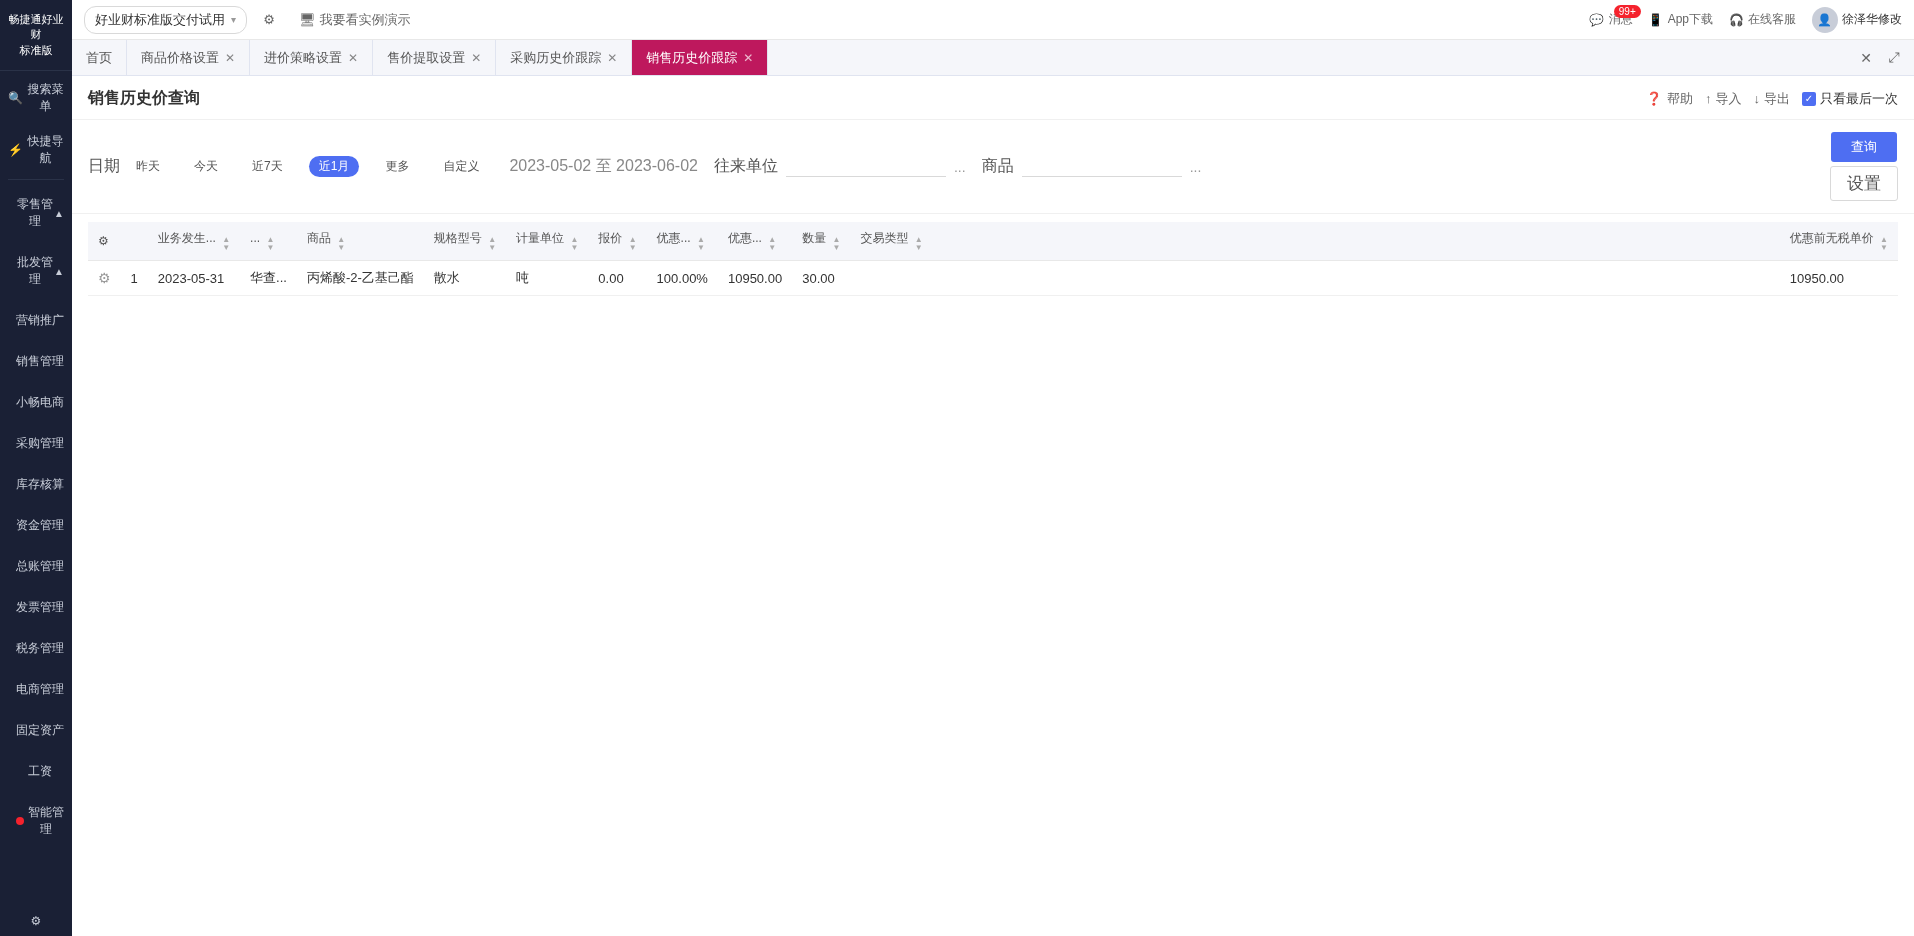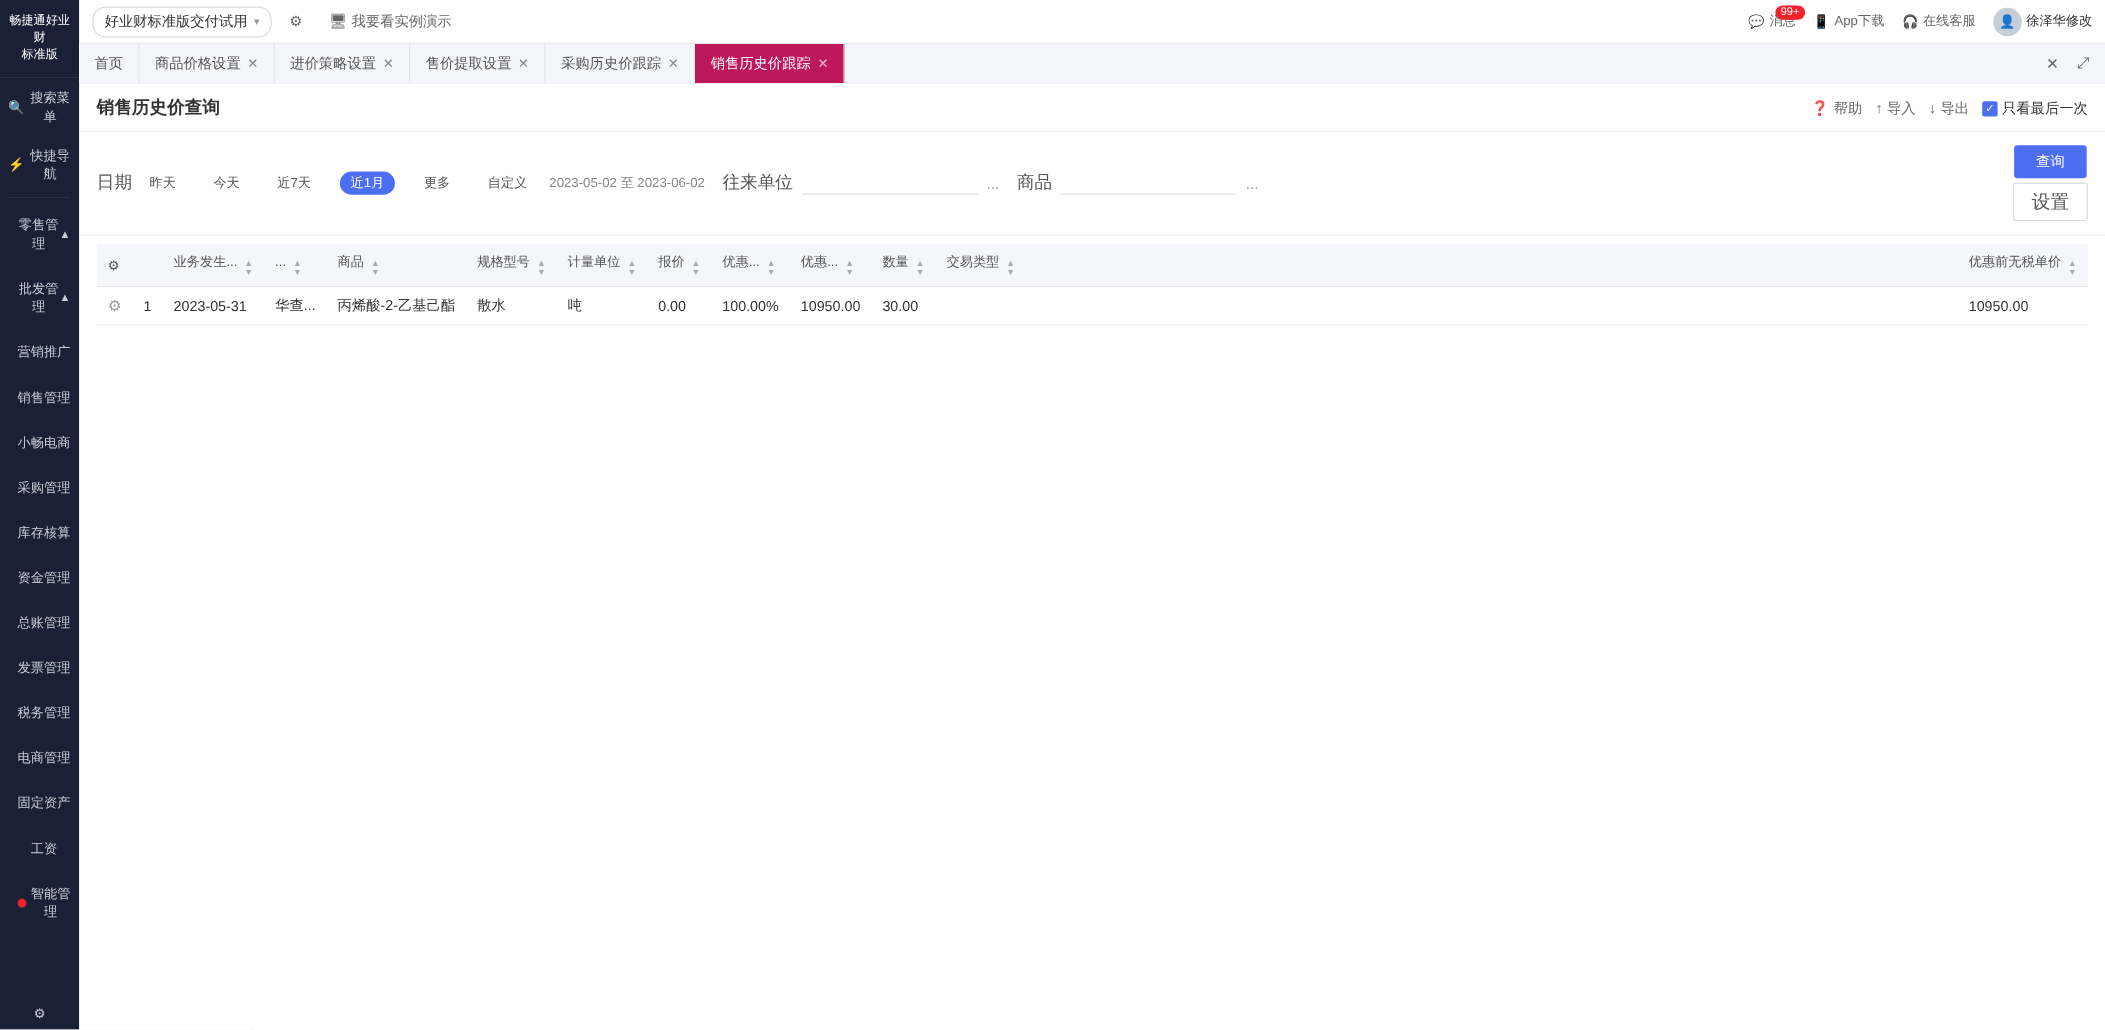--- a/index.html
+++ b/index.html
@@ -50,21 +50,21 @@
     .checkbox-label { display: flex; align-items: center; gap: 4px; font-size: 13px; color: #333; cursor: pointer; }
     .checkbox-blue { width: 14px; height: 14px; background: #4e6ef2; border-radius: 2px; display: flex; align-items: center; justify-content: center; color: #fff; font-size: 10px; }
 
     
     .filter-area { padding: 12px 16px; border-bottom: 1px solid #f0f0f0; display: flex; align-items: center; gap: 16px; flex-wrap: wrap; }
     .filter-group { display: flex; align-items: center; gap: 8px; }
     .filter-label { font-size: 16px; color: #555; white-space: nowrap; }
     .date-options { display: flex; align-items: center; gap: 18px; }
     .date-btn { padding: 2px 8px; border-radius: 3px; font-size: 12px; cursor: pointer; color: #555; }
     .date-btn.active { background: #4e6ef2; color: #fff; border-radius: 12px; padding: 2px 10px; }
-    .date-range { font-size: 12px; color: #888; margin-left: 4px; }
+    .date-range { font-size: 16px; color: #888; margin-left: 14px; }
     .filter-input-group { display: flex; align-items: center; gap: 8px; }
     .filter-input { border: none; border-bottom: 1px solid #d9d9d9; padding: 2px 6px; font-size: 13px; width: 160px; outline: none; }
     .filter-dots { color: #999; cursor: pointer; font-size: 14px; }
     .query-btn { background: #4e6ef2; color: #fff; border: none; border-radius: 3px; padding: 6px 20px; font-size: 13px; cursor: pointer; }
     .setting-btn { background: #fff; color: #555; border: 1px solid #d9d9d9; border-radius: 3px; padding: 5px 16px; font-size: 17px; cursor: pointer; }
     .filter-right { margin-left: auto; display: flex; flex-direction: column; gap: 4px; align-items: center; }
 
     
     .table-area { padding: 0 16px; }
     table { width: 100%; border-collapse: collapse; margin-top: 8px; }

